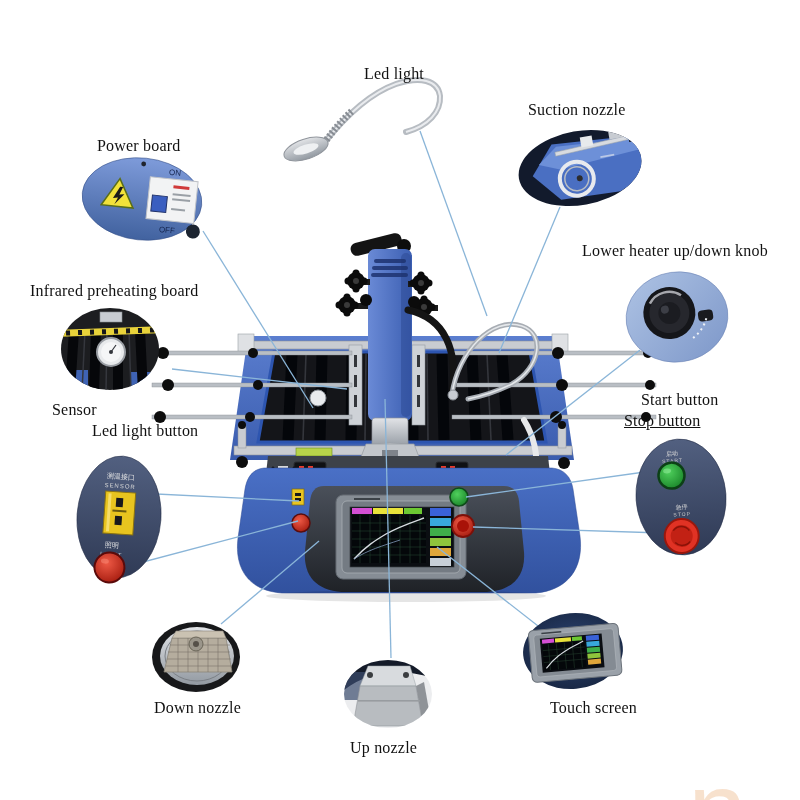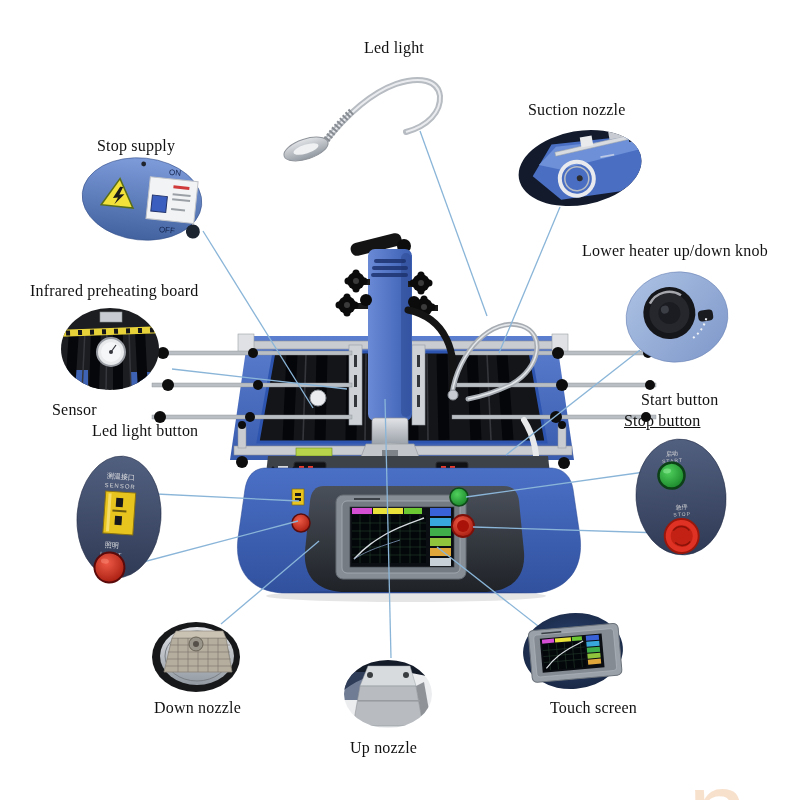--- a/index.html
+++ b/index.html
@@ -472,23 +472,23 @@
         <rect x="587" y="649" width="13" height="5" fill="#3fae4a"></rect>
         <rect x="587" y="655" width="13" height="5" fill="#8fc43c"></rect>
         <rect x="587" y="661" width="13" height="5" fill="#e0a63a"></rect>
       </g>
     </g>
   </g>
 </svg>
 
 <div class="wm" style="left:688px;top:756px;">n</div>
 
-<div class="lbl" style="left:364px;top:38px;">Led light</div>
+<div class="lbl" style="left:364px;top:64px;">Led light</div>
 <div class="lbl" style="left:528px;top:100px;font-family:Liberation Serif, serif;">Suction nozzle</div>
-<div class="lbl" style="left:97px;top:136px;">Stop supply</div>
+<div class="lbl" style="left:97px;top:136px;">Power board</div>
 <div class="lbl" style="left:582px;top:241px;">Lower heater up/down knob</div>
 <div class="lbl" style="left:30px;top:281px;">Infrared preheating board</div>
 <div class="lbl" style="left:52px;top:400px;">Sensor</div>
 <div class="lbl" style="left:52px;top:421px;margin-left:40px;">Led light button</div>
 <div class="lbl" style="left:641px;top:390px;">Start button</div>
 <div class="lbl" style="left:624px;top:411px;text-decoration:underline;">Stop button</div>
 <div class="lbl" style="left:154px;top:698px;">Down nozzle</div>
 <div class="lbl" style="left:350px;top:738px;">Up nozzle</div>
 <div class="lbl" style="left:550px;top:698px;">Touch screen</div>
 

